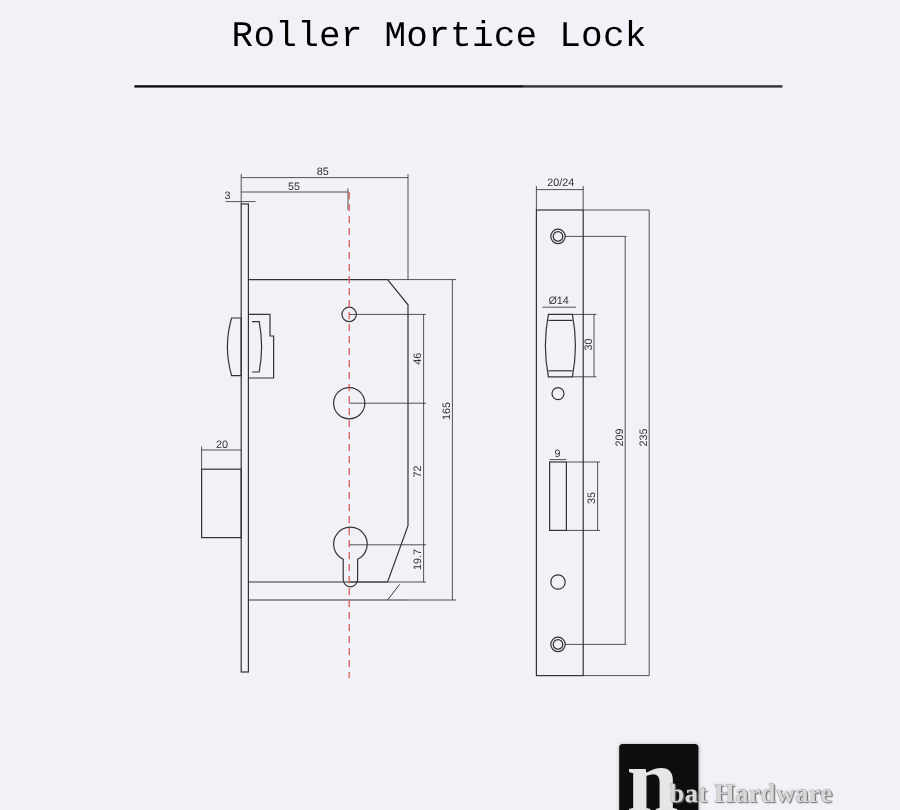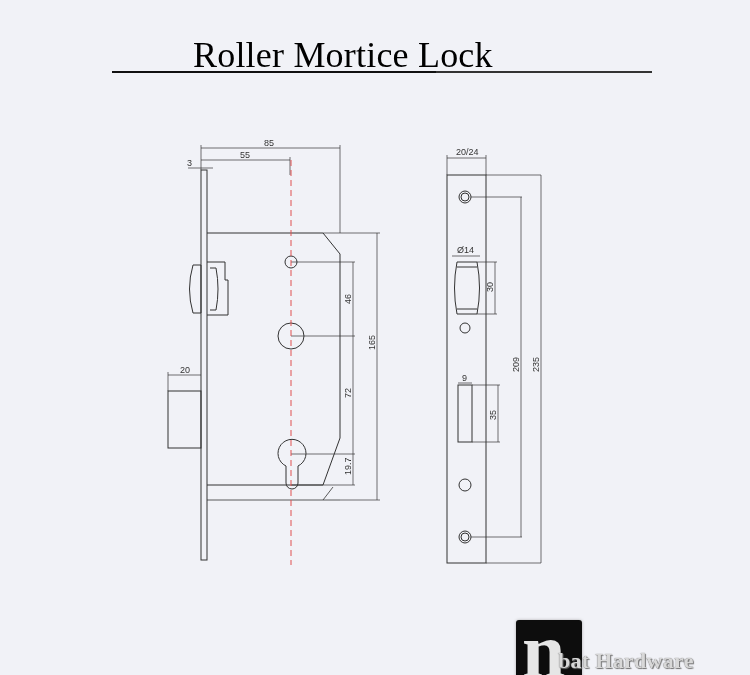--- a/index.html
+++ b/index.html
@@ -4,23 +4,22 @@
   <style>
     html, body { margin: 0; padding: 0; }
     body {
       width: 750px; height: 675px; overflow: hidden;
       background: #f1f2f7;
       position: relative;
       font-family: "Liberation Sans", sans-serif;
     }
     .title {
       position: absolute; left: 193px; top: 14px;
-      font-size: 36px; color: #000; letter-spacing: 0.2px;
-      font-family: Liberation Serif, serif;
-      margin-top: 20px;
+      font-size: 30px; color: #000; letter-spacing: 0.2px;
+      font-family: Liberation Mono, monospace;
     }
     .title-rule {
       position: absolute; left: 112px; top: 71px; width: 540px; height: 2px;
       background: linear-gradient(to right, #111 0%, #111 60%, #333 60%, #333 100%);
     }
     svg.drawing { position: absolute; left: 0; top: 0; }
     .dim { font-family: "Liberation Sans", sans-serif; font-size: 9px; fill: #333; }
     .logo {
       position: absolute; left: 516px; top: 620px; width: 66px; height: 60px;
       background: #0d0d0d; border-radius: 3px;

